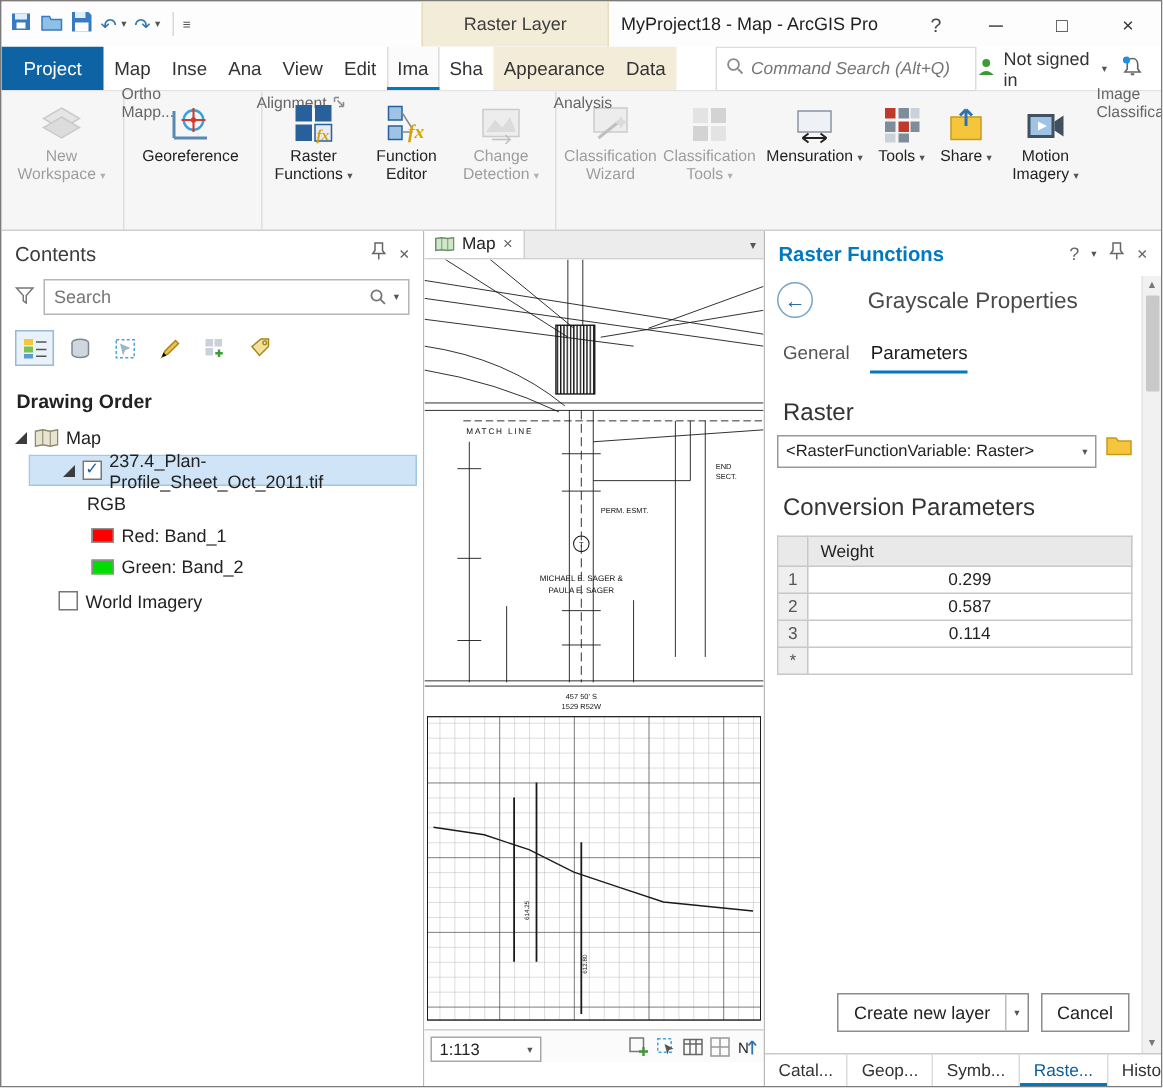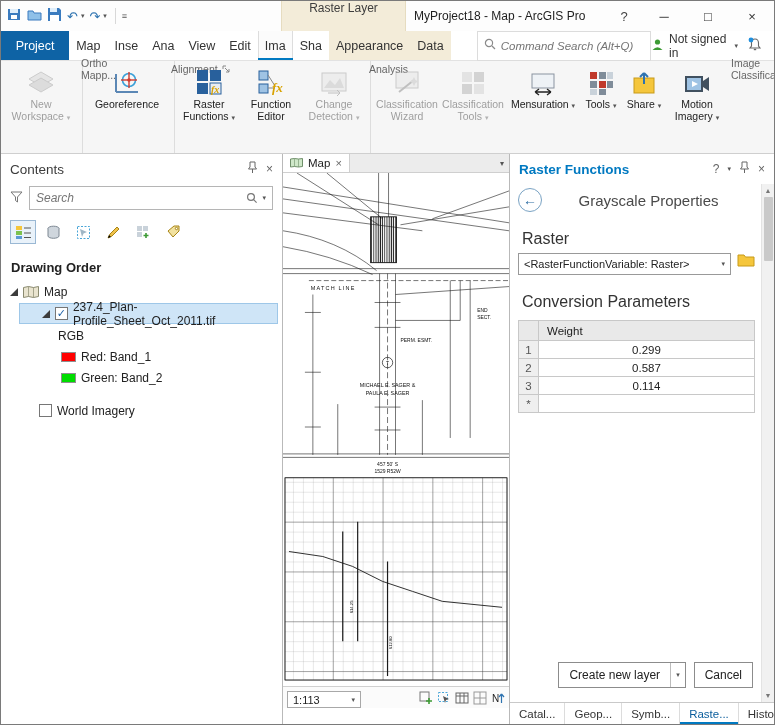--- a/index.html
+++ b/index.html
@@ -6,21 +6,21 @@
   html,body { width:775px; height:725px; }
   body { font-family:"Liberation Sans", sans-serif; font-size:12px; color:#333; background:#fff; }
   .app { width:775px; height:725px; border:1px solid #7a7a7a; background:#fff; display:flex; flex-direction:column; overflow:hidden; }
 
   
   .titlebar { height:30px; position:relative; background:#fdfdfd; flex:0 0 30px; }
   .qat { position:absolute; left:6px; top:0; height:30px; display:flex; align-items:center; gap:5px; }
   .qat .glyph { font-size:13px; color:#2e73b0; }
   .qat .mini-caret { font-size:7px; color:#555; margin-left:-2px; }
   .qat .sep { width:1px; height:16px; background:#d8d8d8; margin:0 3px; }
-  .ctx-hd { position:absolute; left:280px; top:0; width:125px; height:30px; background:#f3ecd9; border-left:1px solid #e6dcc0; border-right:1px solid #e6dcc0; display:flex; justify-content:center; color:#3d3d3d; font-size:12px; }
+  .ctx-hd { position:absolute; left:280px; top:0; width:125px; height:30px; background:#f3ecd9; border-left:1px solid #e6dcc0; border-right:1px solid #e6dcc0; display:flex; align-items:center; justify-content:center; color:#3d3d3d; font-size:12px; }
   .win-title { position:absolute; left:413px; top:0; height:30px; display:flex; align-items:center; font-size:12px; color:#1e1e1e; white-space:nowrap; }
   .title-help { position:absolute; left:608px; top:0; height:30px; width:30px; display:flex; align-items:center; justify-content:center; color:#444; font-size:13px; }
   .win-ctl { position:absolute; right:0; top:0; height:30px; display:flex; }
   .win-btn { width:44px; height:30px; display:flex; align-items:center; justify-content:center; font-size:13px; color:#333; }
 
   
   .tabrow { height:30px; flex:0 0 30px; background:#fff; display:flex; align-items:stretch; border-bottom:1px solid #e2e2e2; }
   .project-tab { width:74px; background:#0e63a5; color:#fff; display:flex; align-items:center; justify-content:center; font-size:12.5px; }
   .rtab { padding:0 7px; display:flex; align-items:center; font-size:12.5px; color:#333; white-space:nowrap; }
   .rtab.active { background:#fbfbfb; box-shadow:inset 0 -2px 0 #0079c1, inset 1px 0 0 #ddd, inset -1px 0 0 #ddd; }
@@ -45,21 +45,21 @@
   
   .main { flex:1; display:flex; min-height:0; }
 
   
   .contents { width:282px; flex:0 0 282px; border-right:1px solid #b9b9b9; display:flex; flex-direction:column; background:#fff; }
   .pane-hd { height:30px; display:flex; align-items:center; padding:0 9px; flex:0 0 30px; }
   .pane-hd .ttl { font-size:13.5px; color:#3c3c3c; }
   .pane-hd .hd-icons { margin-left:auto; display:flex; gap:8px; align-items:center; color:#666; }
   .srch-row { display:flex; align-items:center; gap:6px; padding:2px 9px 4px; }
   .srch-box { flex:1; height:24px; border:1px solid #b5b5b5; display:flex; align-items:center; padding:0 6px; gap:4px; }
-  .srch-box input { border:0; outline:0; flex:1; font-family:inherit; font-size:12px; font-style:italic; color:#8a8a8a; }
+  .srch-box input { border:0; outline:0; flex:1; font-family:inherit; font-size:12px; color:#8a8a8a; }
   .ctabs { display:flex; gap:4px; padding:6px 9px 8px; align-items:center; }
   .ctab { width:26px; height:24px; display:flex; align-items:center; justify-content:center; }
   .ctab.sel { border:1px solid #9ab8d4; background:#e9f2fa; }
   .do-head { font-size:13px; font-weight:bold; color:#222; padding:8px 10px 6px; }
   .trow { height:21px; display:flex; align-items:center; gap:5px; font-size:12px; color:#222; }
   .tri { width:9px; height:9px; flex:0 0 9px; }
   .cb { width:13px; height:13px; border:1px solid #767676; background:#fff; display:flex; align-items:center; justify-content:center; font-size:11px; line-height:11px; color:#1f62a8; }
   .hl { background:#cfe5f7; box-shadow:inset 0 0 0 1px #9ec7e8; }
   .swatch { width:15px; height:10px; border:1px solid #8f8f8f; }
 
@@ -461,21 +461,21 @@
 
       <div class="trow" style="padding-left:60px">
         <span class="swatch" style="background: rgb(255, 0, 0);"></span>
         <span>Red: Band_1</span>
       </div>
       <div class="trow" style="padding-left:60px">
         <span class="swatch" style="background: rgb(0, 221, 0);"></span>
         <span>Green: Band_2</span>
       </div>
 
-      <div class="trow" style="padding-left:38px; margin-top:12px">
+      <div class="trow" style="padding-left:38px; margin-top:2px">
         <span class="cb"></span>
         <span>World Imagery</span>
       </div>
     </div>
 
     <div class="mapcol">
       <div class="vtabs">
         <div class="vtab">
           <svg width="13" height="10">
               <path d="M0.5 1 4.5 0.5 8.5 1 12.5 0.5 V8.5 L8.5 9 4.5 8.5 0.5 9z" fill="#cfe8c9" stroke="#6f8f6a"></path>
@@ -609,20 +609,24 @@
         </span>
       </div>
 
       <div class="rp-main">
         <div class="rp-content">
           <div class="backrow">
             <span class="backbtn">←</span>
             <span class="gp-title">Grayscale Properties</span>
           </div>
 
+          <div class="rp-tabs">
+            <span class="rp-tab">General</span>
+            <span class="rp-tab sel">Parameters</span>
+          </div>
 
           <div class="fld-lbl">Raster</div>
           <div class="combo-row">
             <div class="combo">
               <span>&lt;RasterFunctionVariable: Raster&gt;</span>
               <span class="caret">▾</span>
             </div>
             <span>
               <svg width="18" height="14">
                   <path d="M1 2 h6 l1.5 2 H17 v9 H1z" fill="#f5c63c" stroke="#c79a18"></path>

